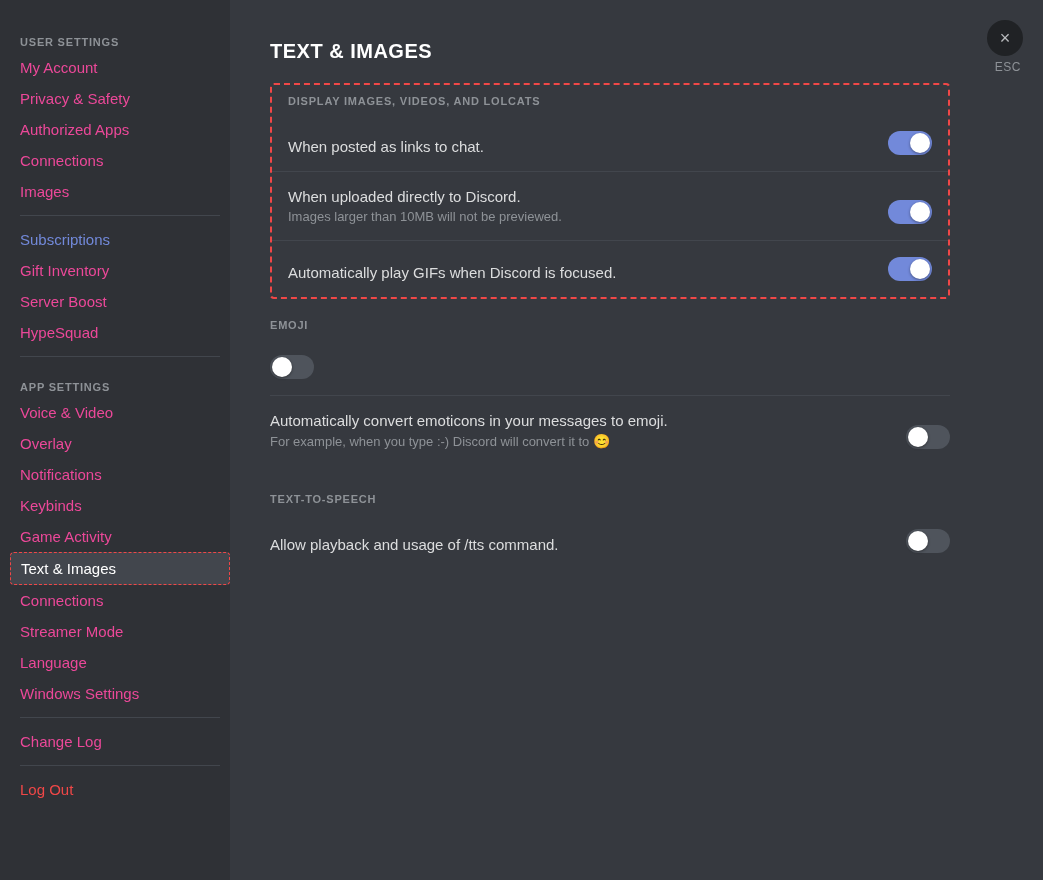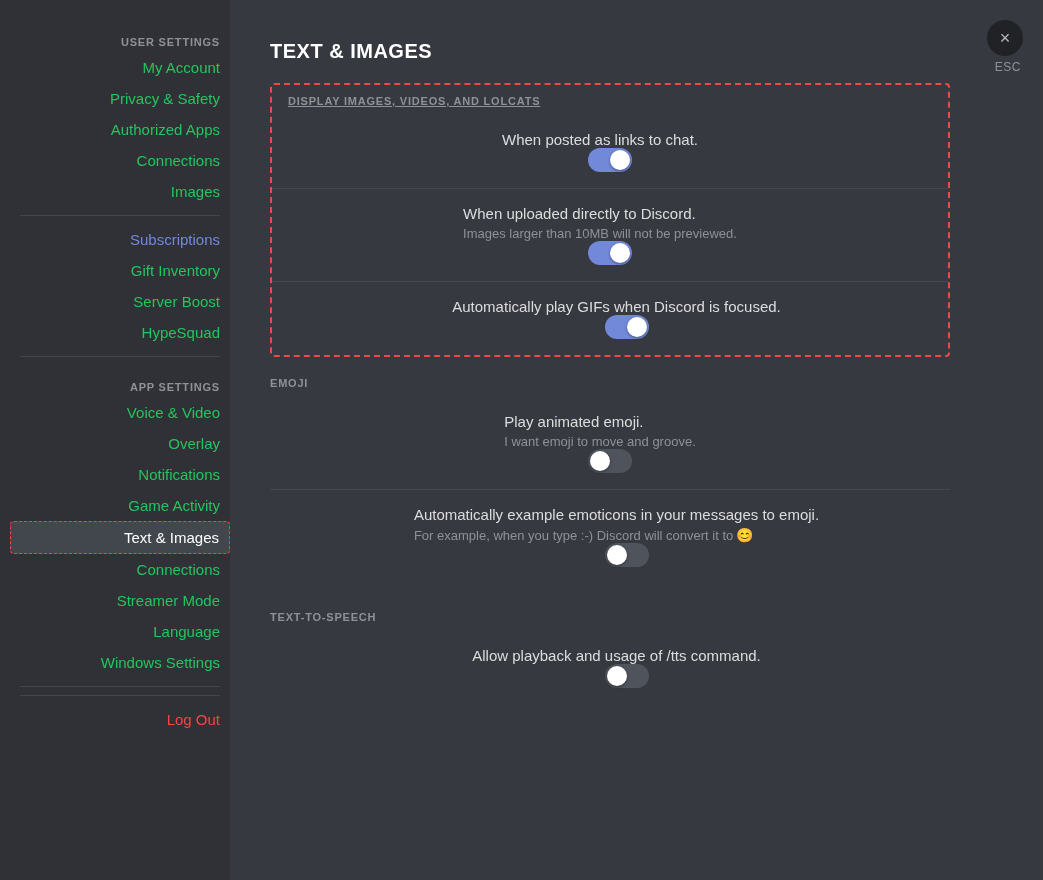--- a/index.html
+++ b/index.html
@@ -13,37 +13,36 @@
       overflow: hidden;
     }
 
     
     .sidebar {
       width: 230px;
       background: #2f3136;
       padding: 20px 0 20px 10px;
       overflow-y: auto;
       flex-shrink: 0;
-      text-align: right;
     }
     .sidebar-section-label {
       font-size: 11px;
       font-weight: 700;
       color: #8e9297;
       text-transform: uppercase;
       letter-spacing: 0.8px;
       padding: 16px 10px 4px 10px;
     }
     .sidebar-item {
       display: block;
       padding: 7px 10px;
       border-radius: 4px;
       cursor: pointer;
       font-size: 15px;
-      color: #22c55e;
+      color: #ec4899;
       text-decoration: none;
       transition: background 0.1s;
     }
     .sidebar-item.accent {
       color: #7289da;
     }
     .sidebar-item.danger {
       color: #f04747;
     }
     .sidebar-divider {
@@ -81,29 +80,27 @@
       font-weight: 700;
       color: #8e9297;
       text-transform: uppercase;
       letter-spacing: 0.8px;
       margin-bottom: 8px;
     }
 
     
     .setting-row {
       display: flex;
-      align-items: center;
+      align-items: flex-end;
       justify-content: space-between;
       padding: 16px 0;
       border-bottom: 1px solid #42464d;
-      flex-direction: column;
     }
     .setting-row:last-child {
       border-bottom: none;
-      margin-left: 33px;
     }
     .setting-text {
       flex: 1;
       padding-right: 20px;
     }
     .setting-label {
       font-size: 15px;
       color: #dcddde;
       font-weight: 400;
     }
@@ -159,21 +156,20 @@
 
     
     .section-box {
       border: 2px dashed #f04747;
       border-radius: 4px;
       margin-bottom: 20px;
       overflow: hidden;
     }
     .section-box .section-label {
       padding: 10px 16px 0 16px;
-      text-decoration: underline;
     }
     .section-box .setting-row {
       padding: 16px 16px;
     }
 
     
     .sidebar-item.active-outlined {
       background: #42464d;
       color: #fff;
       border: 1.5px dashed #f04747;
@@ -224,29 +220,31 @@
   <a class="sidebar-item">Server Boost</a>
   <a class="sidebar-item">HypeSquad</a>
 
   <hr class="sidebar-divider">
 
   <div class="sidebar-section-label">APP SETTINGS</div>
 
   <a class="sidebar-item">Voice &amp; Video</a>
   <a class="sidebar-item">Overlay</a>
   <a class="sidebar-item">Notifications</a>
+  <a class="sidebar-item">Keybinds</a>
   <a class="sidebar-item">Game Activity</a>
   <a class="sidebar-item active-outlined">Text &amp; Images</a>
   <a class="sidebar-item">Connections</a>
   <a class="sidebar-item">Streamer Mode</a>
   <a class="sidebar-item">Language</a>
   <a class="sidebar-item">Windows Settings</a>
 
   <hr class="sidebar-divider">
 
+  <a class="sidebar-item">Change Log</a>
 
   <hr class="sidebar-divider">
 
   <a class="sidebar-item danger">Log Out</a>
 </nav>
 
 <main class="main">
   <button class="close-btn">
     <span>×</span>
   </button>
@@ -295,35 +293,31 @@
         </label>
       </div>
     </div>
 
 
     <div class="section">
       <div class="section-label">EMOJI</div>
 
 
       <div class="setting-row">
-        <div class="setting-text">
-          <div class="setting-label">Play animated emoji.</div>
-          <div class="setting-sublabel">I want emoji to move and groove.</div>
-        </div>
         <label class="toggle">
           <input type="checkbox" checked="" style="">
           <div class="toggle-track dim">
             <div class="toggle-knob"></div>
           </div>
         </label>
       </div>
 
       <div class="setting-row">
         <div class="setting-text">
-          <div class="setting-label">Automatically example emoticons in your messages to emoji.</div>
+          <div class="setting-label">Automatically convert emoticons in your messages to emoji.</div>
           <div class="setting-sublabel">
             For example, when you type :-) Discord will convert it to <span class="emoji">😊</span>
           </div>
         </div>
         <label class="toggle">
           <input type="checkbox" checked="" style="">
           <div class="toggle-track dim">
             <div class="toggle-knob"></div>
           </div>
         </label>

